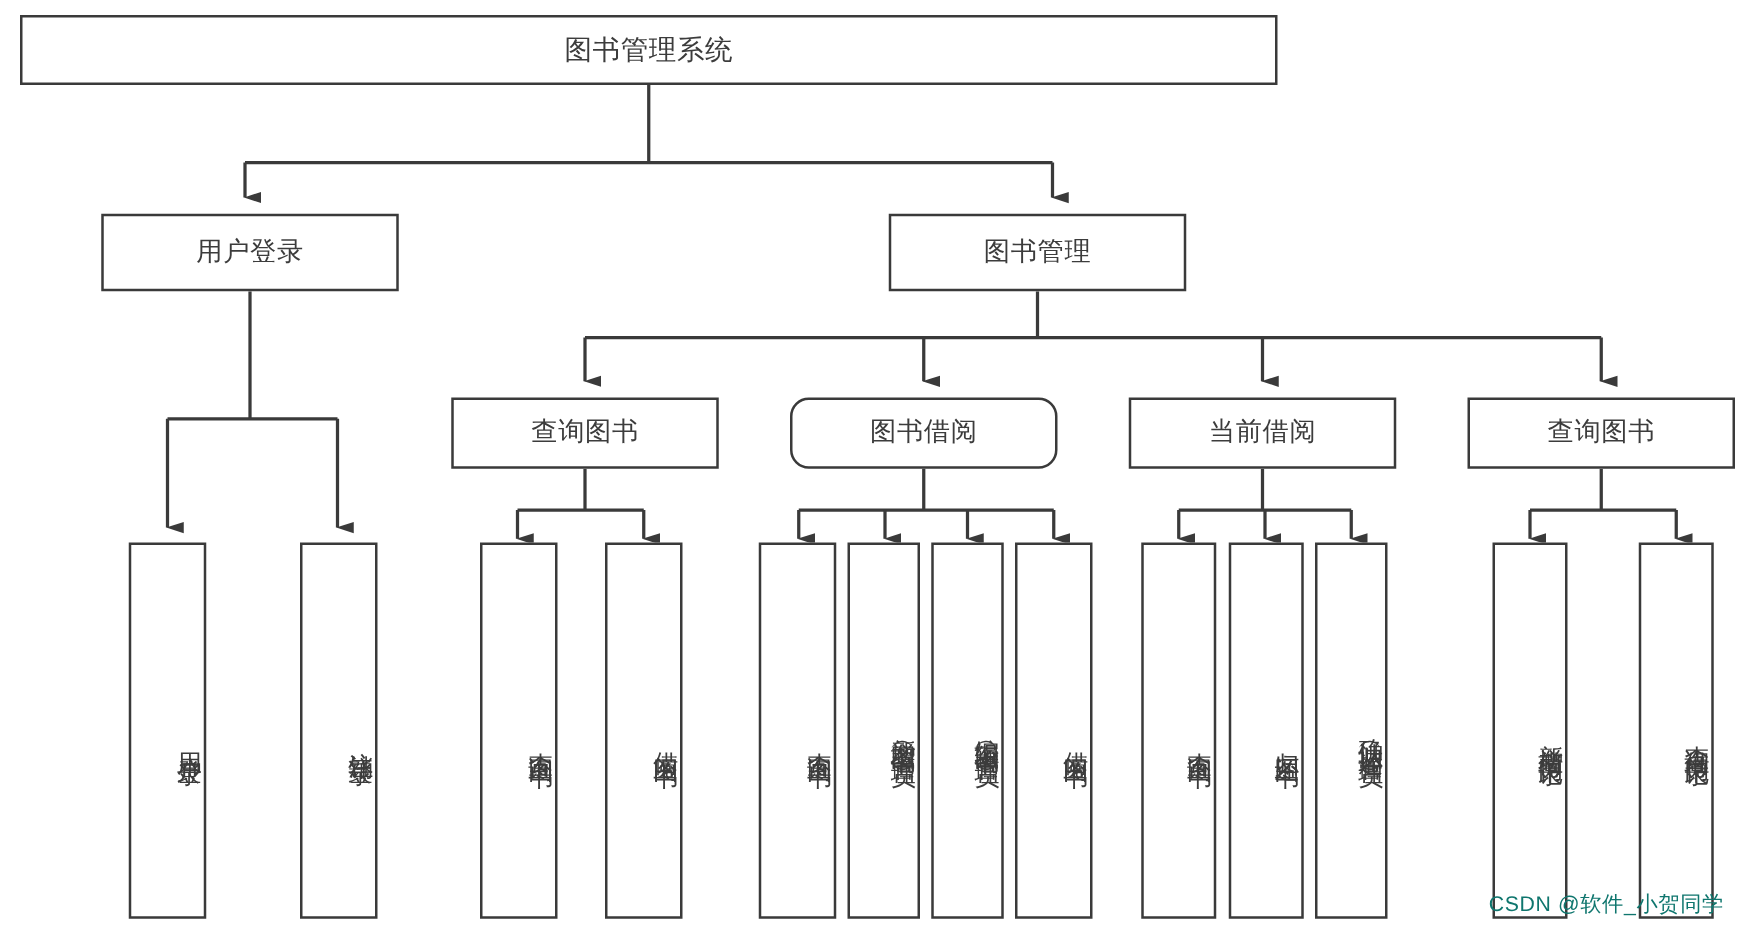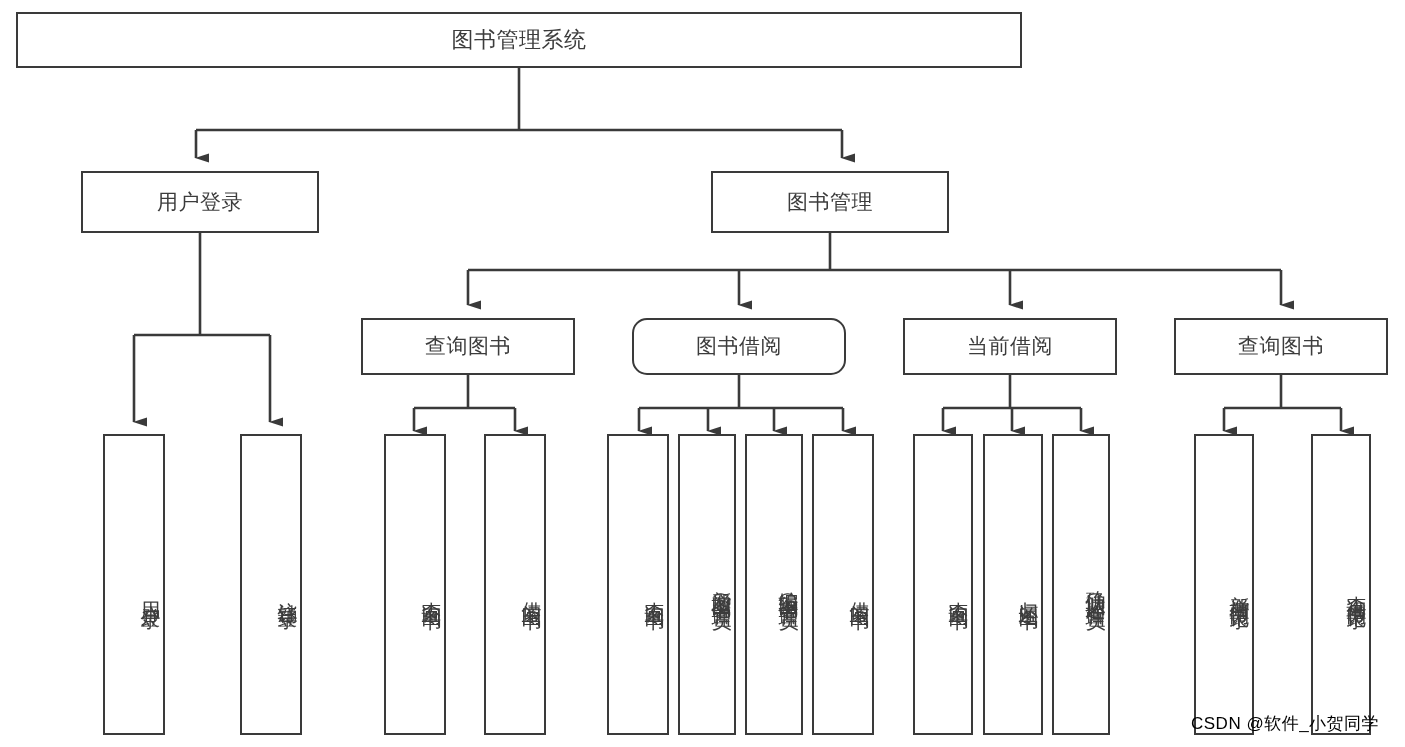--- a/index.html
+++ b/index.html
@@ -38,21 +38,21 @@
     font-size:20px;
     letter-spacing:3px;
   }
   .node.v.tall{padding-top:8px;}
   .node.v span{display:block;}
 
   .watermark{
     position:absolute;
     left:1191px;top:712px;
     font-size:17px;
-    color:#000000;
+    color:#0f766e;
     letter-spacing:.5px;
     white-space:nowrap;
     pointer-events:none;
   }
 </style>
 </head>
 <body>
 
 <div id="diagram-root">
 

